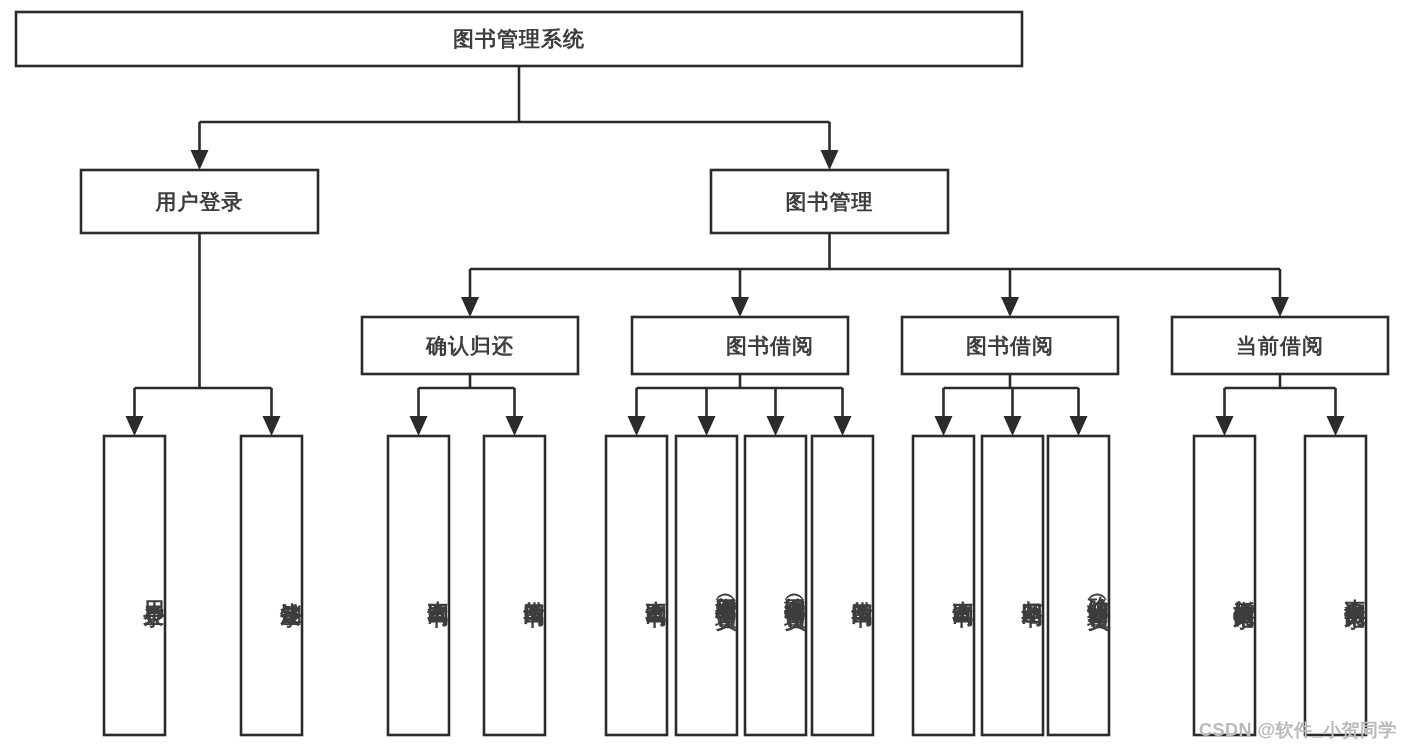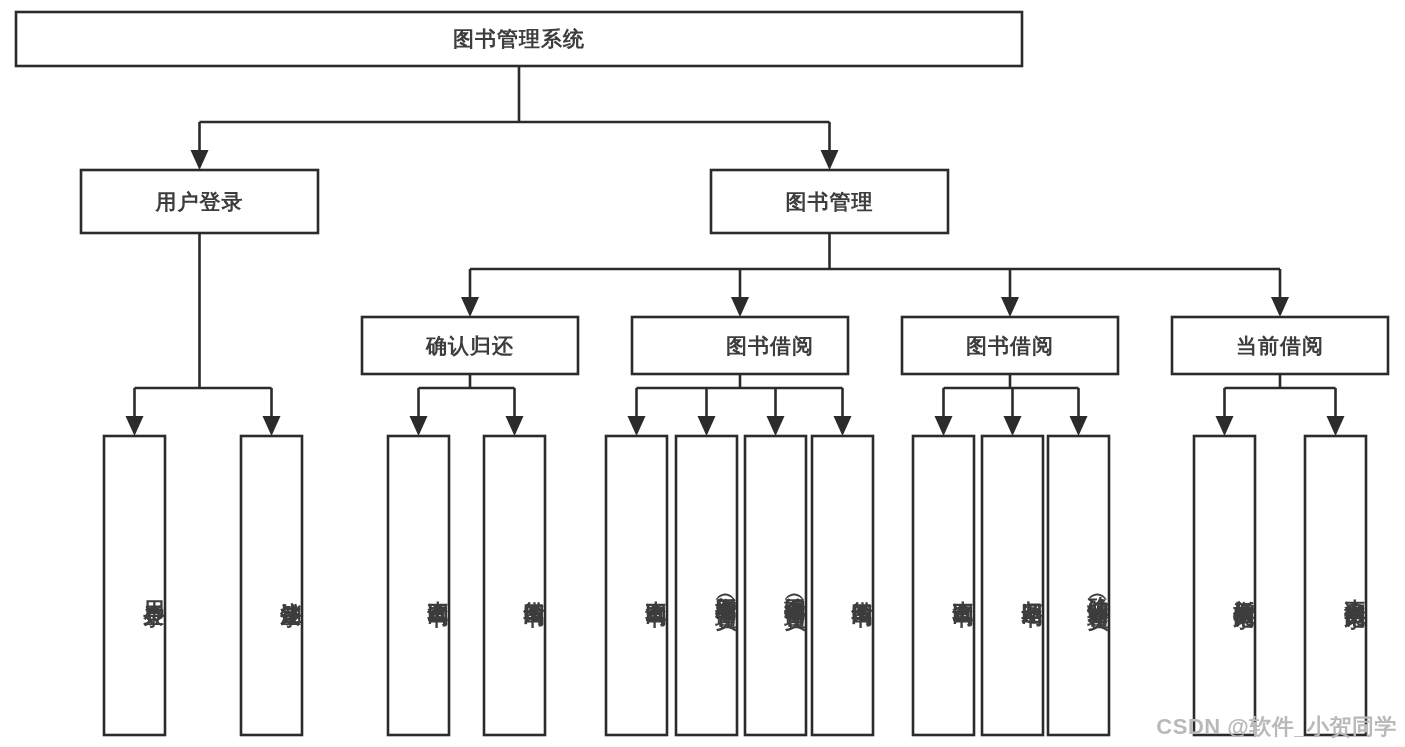--- a/index.html
+++ b/index.html
@@ -64,21 +64,21 @@
     writing-mode: vertical-rl;
     text-orientation: upright;
     letter-spacing: 2px;
     white-space: nowrap;
     pointer-events: none;
   }
   .watermark {
     position: absolute;
     right: 8px;
     bottom: 4px;
-    font-size: 22px;
+    font-size: 18px;
     color: #b9b9b9;
     letter-spacing: 0.5px;
     white-space: nowrap;
     pointer-events: none;
   }
 </style>
 </head>
 <body>
 
 <div id="diagram-root">

